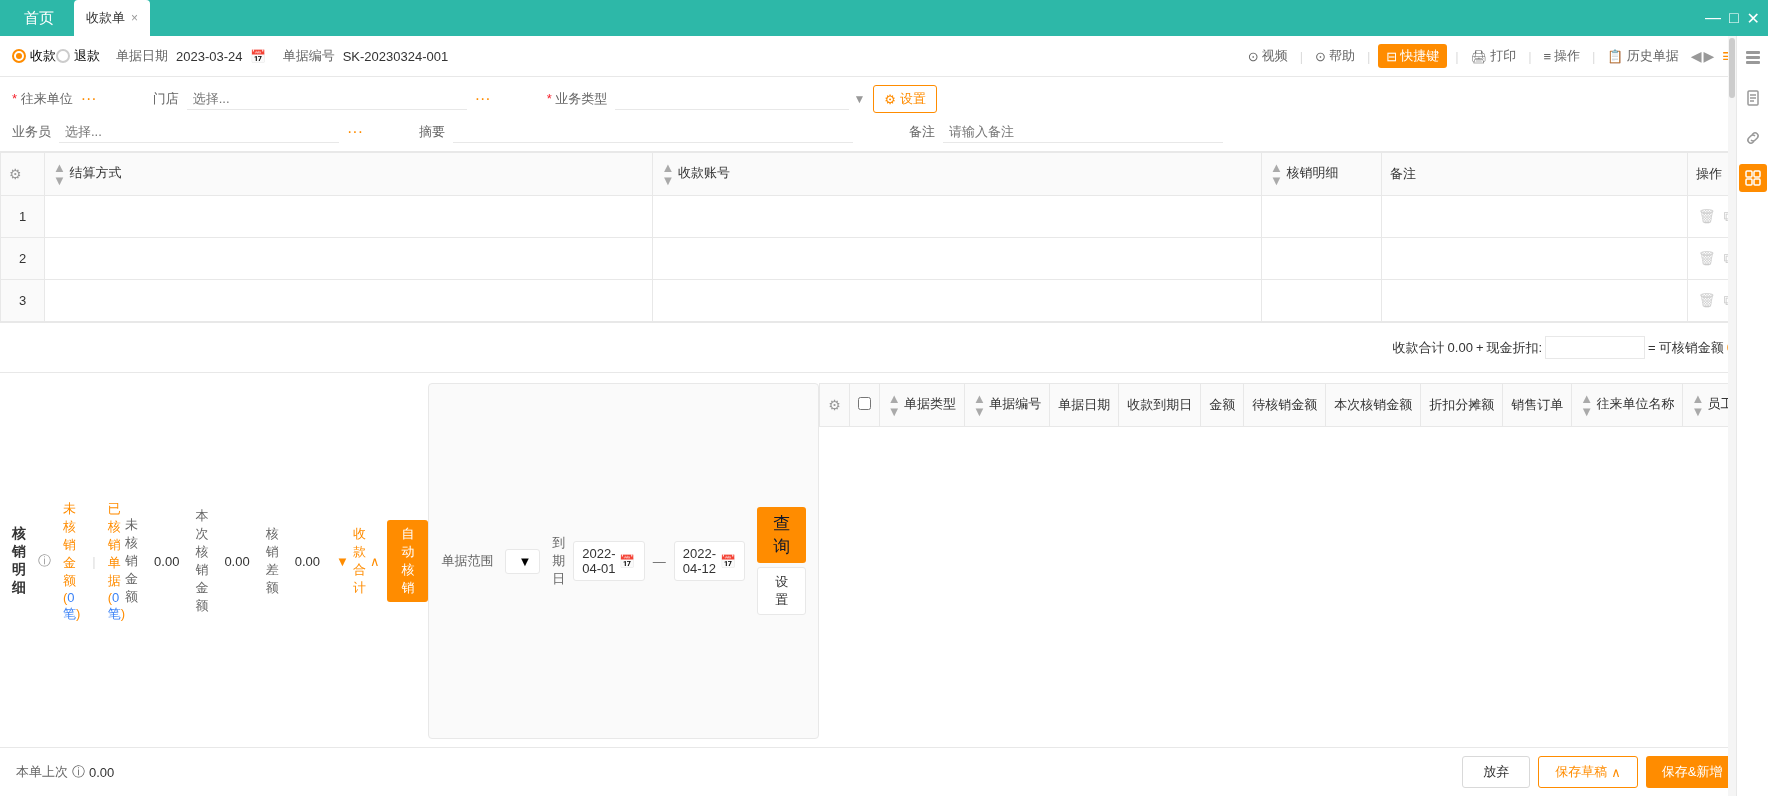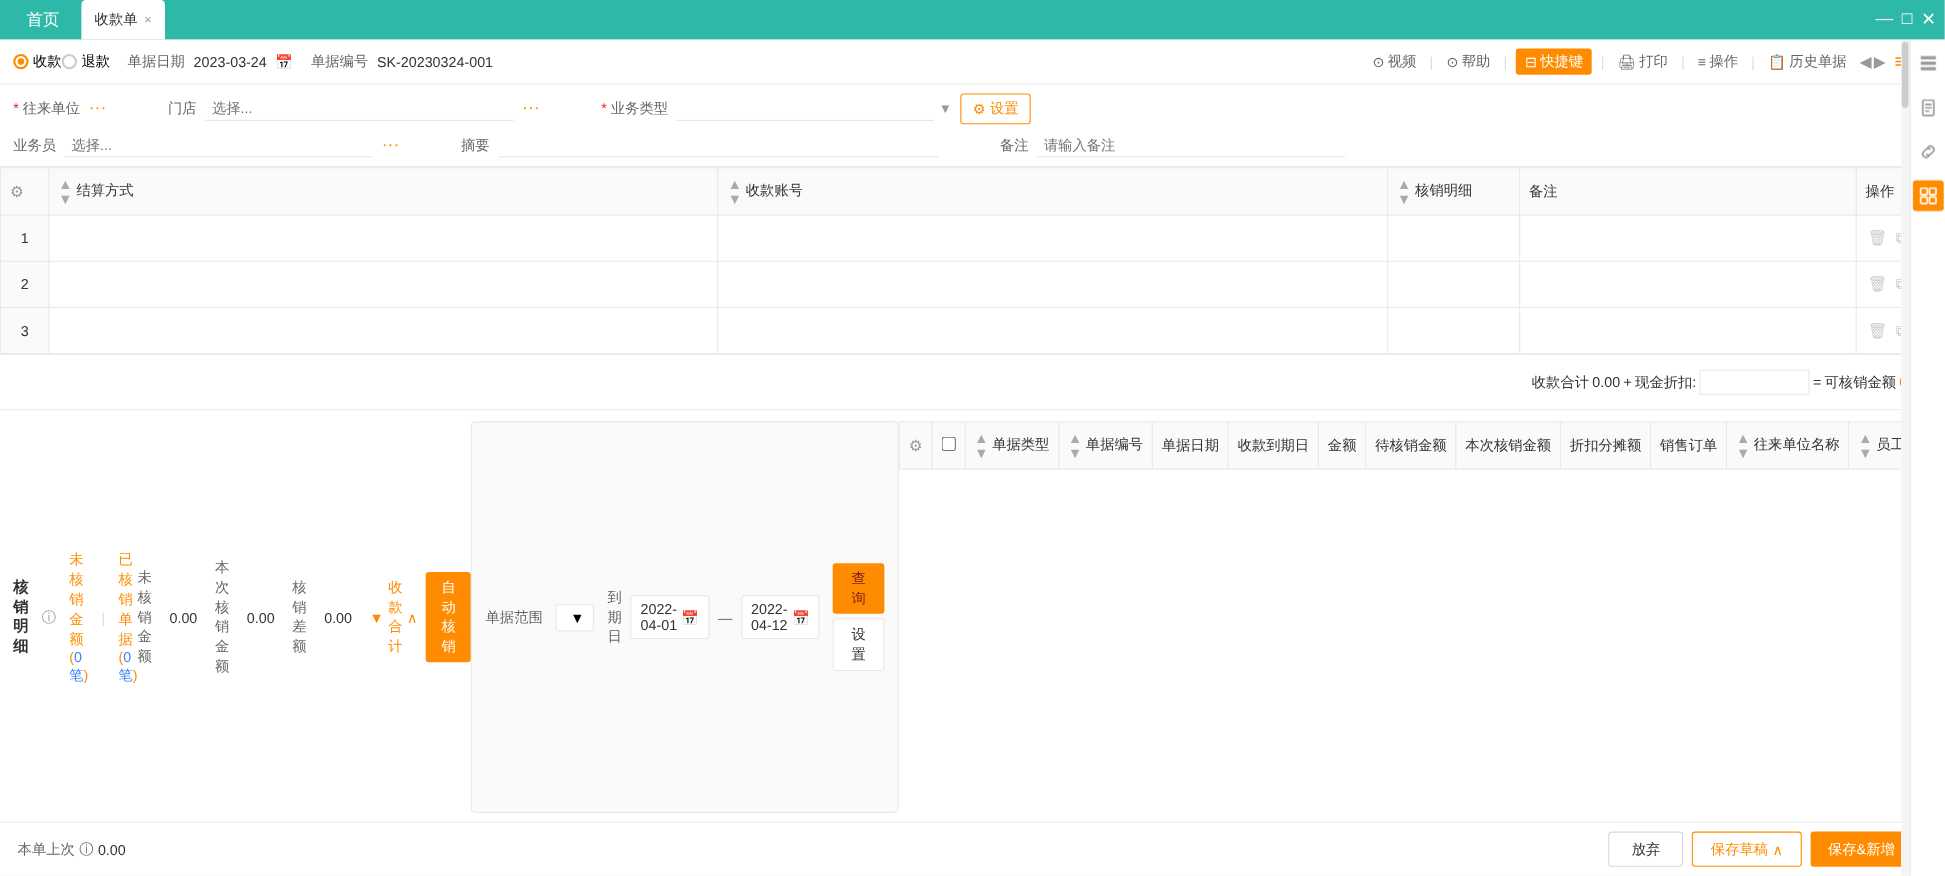--- a/index.html
+++ b/index.html
@@ -414,26 +414,26 @@
       color: #666;
     }
     .filter-actions {
       margin-left: auto;
       display: flex;
       flex-direction: column;
       gap: 4px;
     }
     .query-btn {
       background: #ff8c00;
-      color: #7f1d1d;
+      color: #0f172a;
       border: none;
       border-radius: 3px;
       padding: 5px 16px;
       cursor: pointer;
-      font-size: 13px;
+      font-size: 17px;
     }
     .settings-btn2 {
       border: 1px solid #e8e8e8;
       background: white;
       color: #333;
       border-radius: 3px;
       padding: 5px 16px;
       cursor: pointer;
       font-size: 13px;
     }

